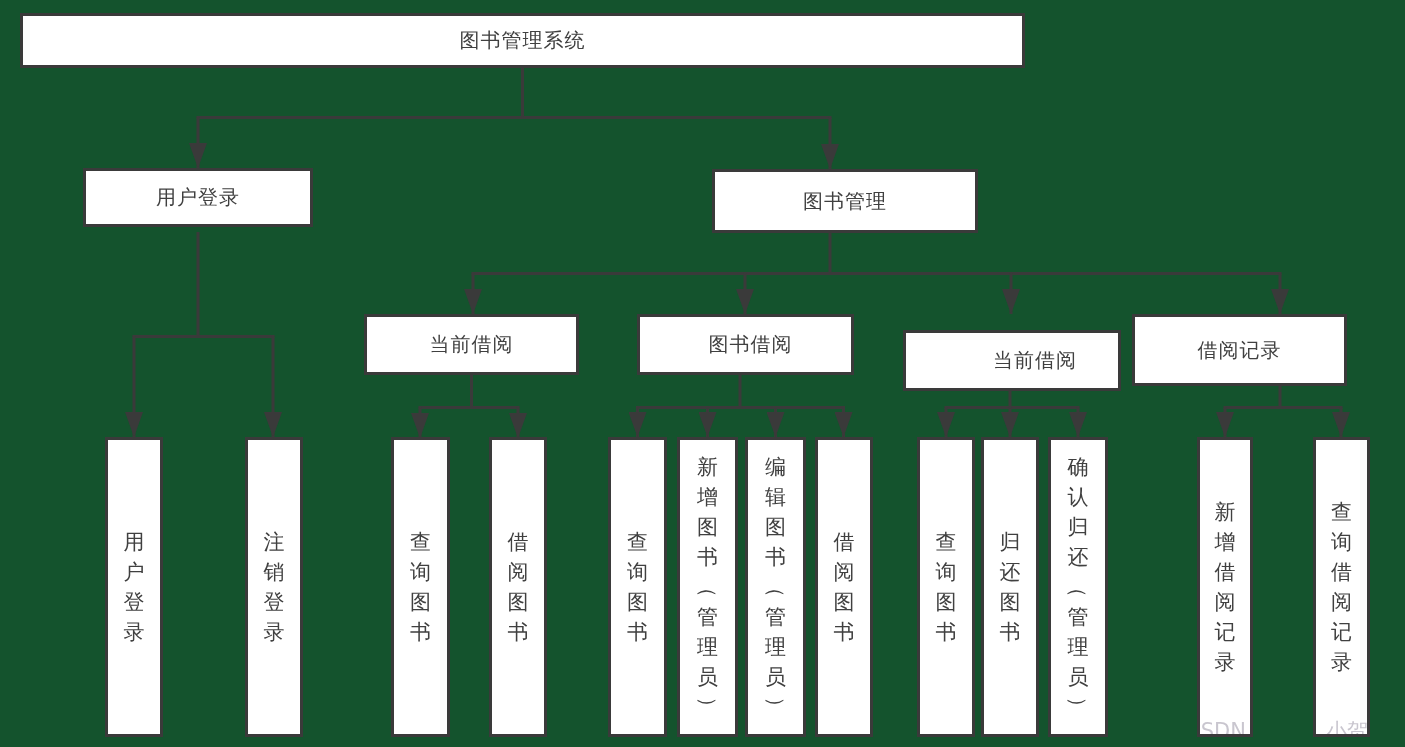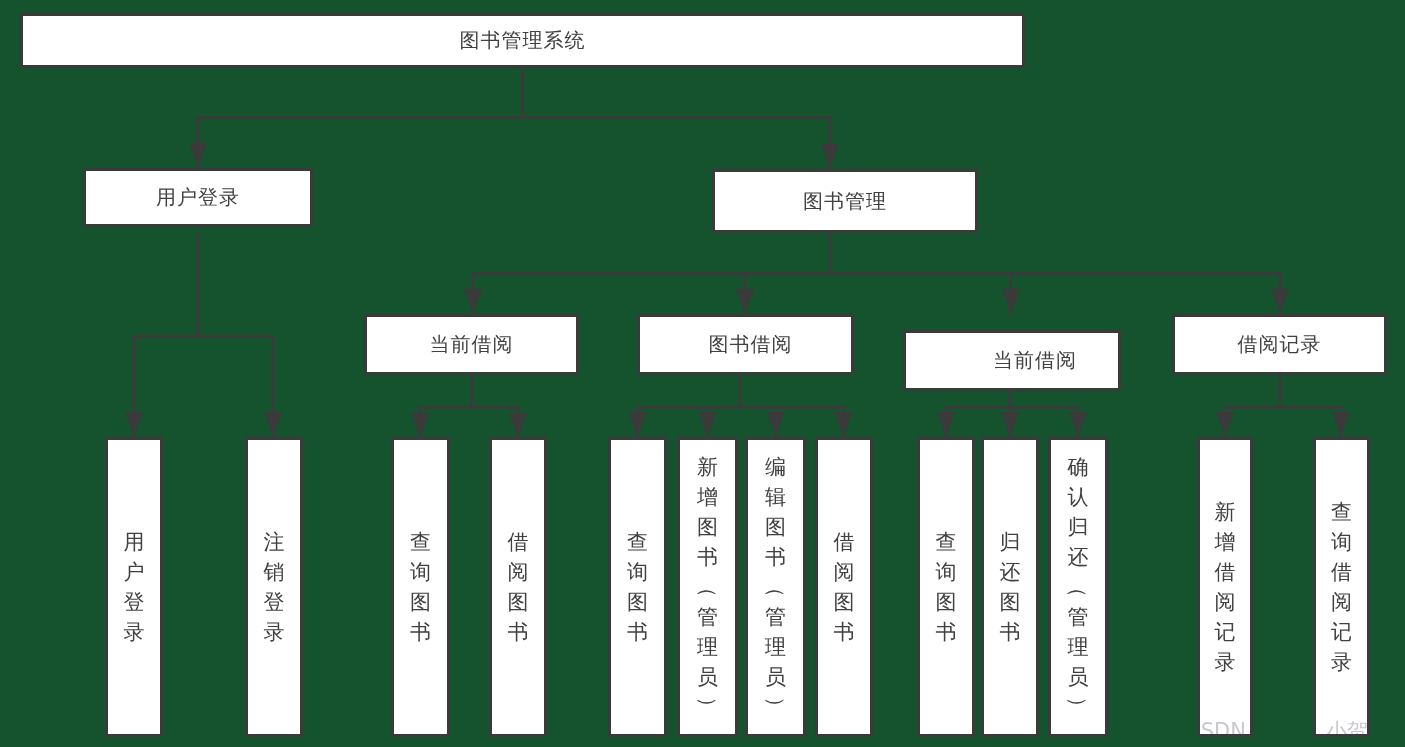--- a/index.html
+++ b/index.html
@@ -49,21 +49,21 @@
   }
   .vc.rot { transform: rotate(90deg); }
 
   
   #n-root            { left: 20px;  top: 13px;  width: 1005px; height: 55px; }
   #n-user-login      { left: 83px;  top: 168px; width: 230px;  height: 59px; }
   #n-book-mgmt       { left: 712px; top: 169px; width: 266px;  height: 64px; }
   #n-new-book-rec    { left: 364px; top: 314px; width: 215px;  height: 61px; }
   #n-book-borrow     { left: 637px; top: 314px; width: 217px;  height: 61px; padding-left: 10px; }
   #n-current-borrow  { left: 903px; top: 330px; width: 218px;  height: 61px; padding-left: 46px; }
-  #n-borrow-records  { left: 1172px;top: 314px; width: 215px;  height: 61px; }
+  #n-borrow-records  { left: 1132px;top: 314px; width: 215px;  height: 72px; }
 
   #lf-login          { left: 105px;  width: 58px; }
   #lf-logout         { left: 245px;  width: 58px; }
   #lf-rec-query      { left: 391px;  width: 59px; }
   #lf-rec-borrow     { left: 489px;  width: 58px; }
   #lf-bb-query       { left: 608px;  width: 59px; }
   #lf-bb-add         { left: 677px;  width: 61px; }
   #lf-bb-edit        { left: 745px;  width: 61px; }
   #lf-bb-borrow      { left: 815px;  width: 58px; }
   #lf-cb-query       { left: 917px;  width: 58px; }

